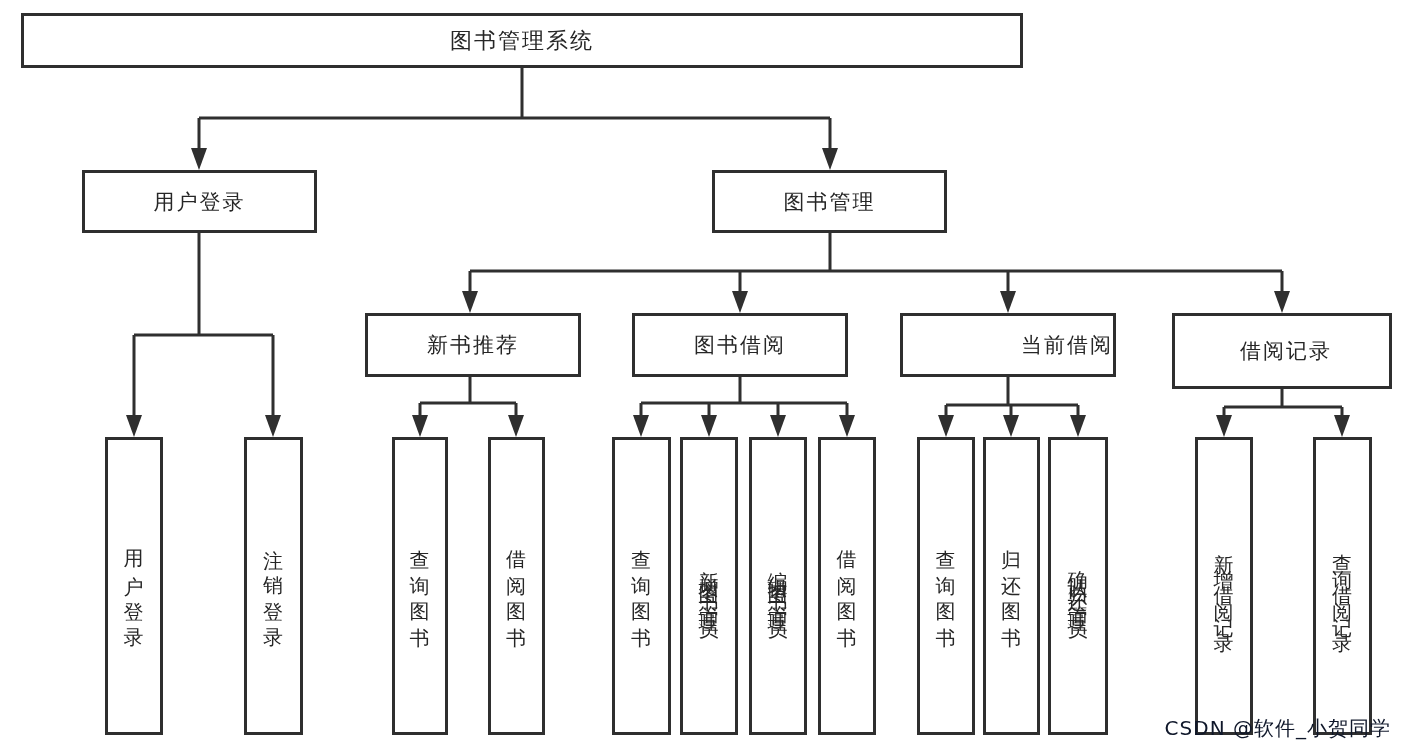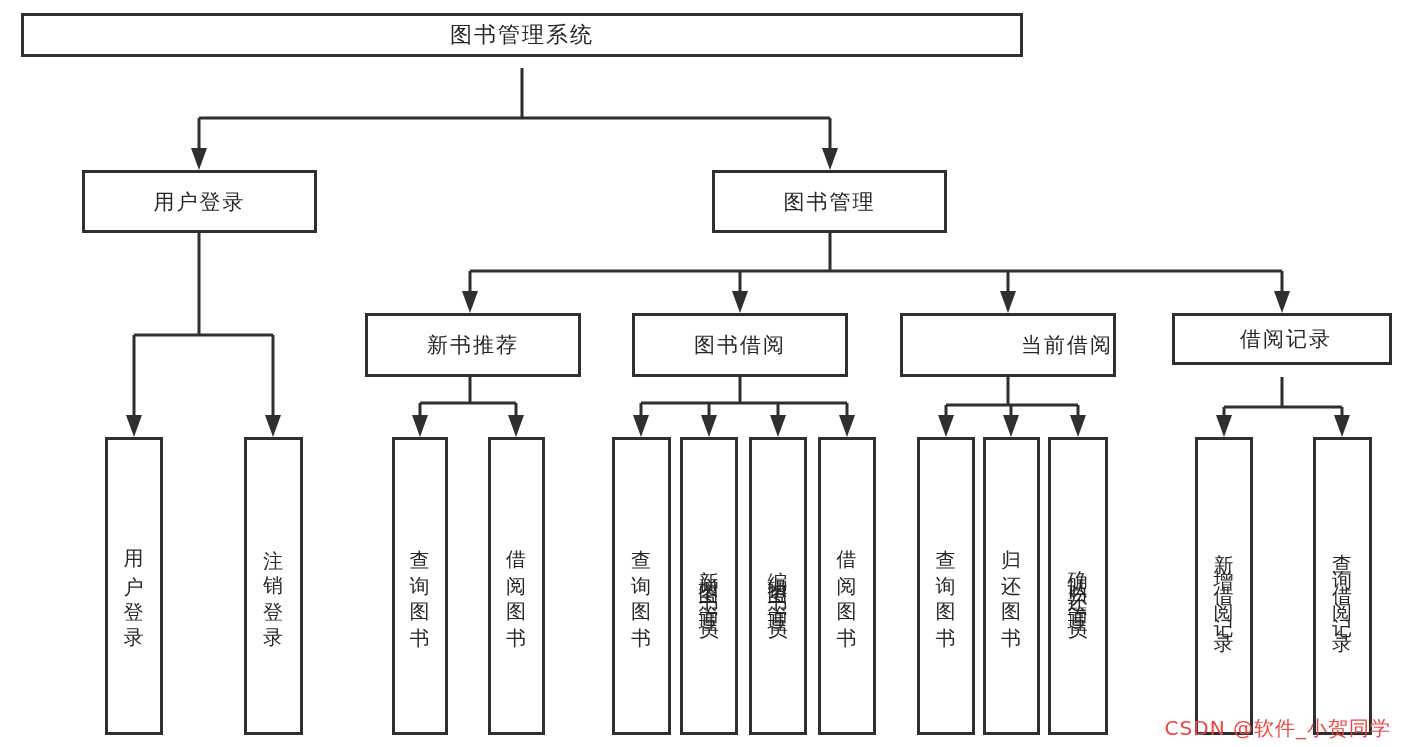--- a/index.html
+++ b/index.html
@@ -28,21 +28,21 @@
     line-height:1;
     white-space:nowrap;
   }
   .ls4 span{letter-spacing:26px;}
   .ls6 span{letter-spacing:16px;}
   .ls9 span{letter-spacing:7px;}
   #watermark{
     position:absolute;
     right:14px;bottom:5px;
     font-size:20px;
-    color:#ef4444;
+    color:#0f172a;
     letter-spacing:1px;
     white-space:nowrap;
   }
 </style>
 </head>
 <body>
 
 <div id="canvas">
 
   <svg id="wires" width="1405" height="747" viewBox="0 0 1405 747">
@@ -71,41 +71,41 @@
       <polygon points="778,437 770,415 786,415"></polygon>
       <polygon points="847,437 839,415 855,415"></polygon>
       <polygon points="946,437 938,415 954,415"></polygon>
       <polygon points="1011,437 1003,415 1019,415"></polygon>
       <polygon points="1078,437 1070,415 1086,415"></polygon>
       <polygon points="1224,437 1216,415 1232,415"></polygon>
       <polygon points="1342,437 1334,415 1350,415"></polygon>
     </g>
   </svg>
 
-  <div class="node hnode root" style="left:21px;top:13px;width:1002px;height:44px;">
+  <div class="node hnode root" style="left:21px;top:13px;width:1002px;height:55px;">
     <span>图书管理系统</span>
   </div>
 
   <div class="node hnode" style="left:82px;top:170px;width:235px;height:63px;">
     <span>用户登录</span>
   </div>
   <div class="node hnode" style="left:712px;top:170px;width:235px;height:63px;align-items:center;">
     <span>图书管理</span>
   </div>
 
   <div class="node hnode" style="left:365px;top:313px;width:216px;height:64px;">
     <span>新书推荐</span>
   </div>
   <div class="node hnode" style="left:632px;top:313px;width:216px;height:64px;">
     <span>图书借阅</span>
   </div>
   <div class="node hnode" style="left:900px;top:313px;width:216px;height:64px;justify-content:flex-end;">
     <span>当前借阅</span>
   </div>
-  <div class="node hnode" style="left:1172px;top:313px;width:220px;height:52px;padding-left:8px;">
+  <div class="node hnode" style="left:1172px;top:313px;width:220px;height:76px;padding-left:8px;">
     <span>借阅记录</span>
   </div>
 
   <div class="node vnode ls4" style="left:105px;top:437px;width:58px;height:298px;">
     <span>用户登录</span>
   </div>
   <div class="node vnode ls4" style="left:244px;top:437px;width:59px;height:298px;">
     <span>注销登录</span>
   </div>
 

